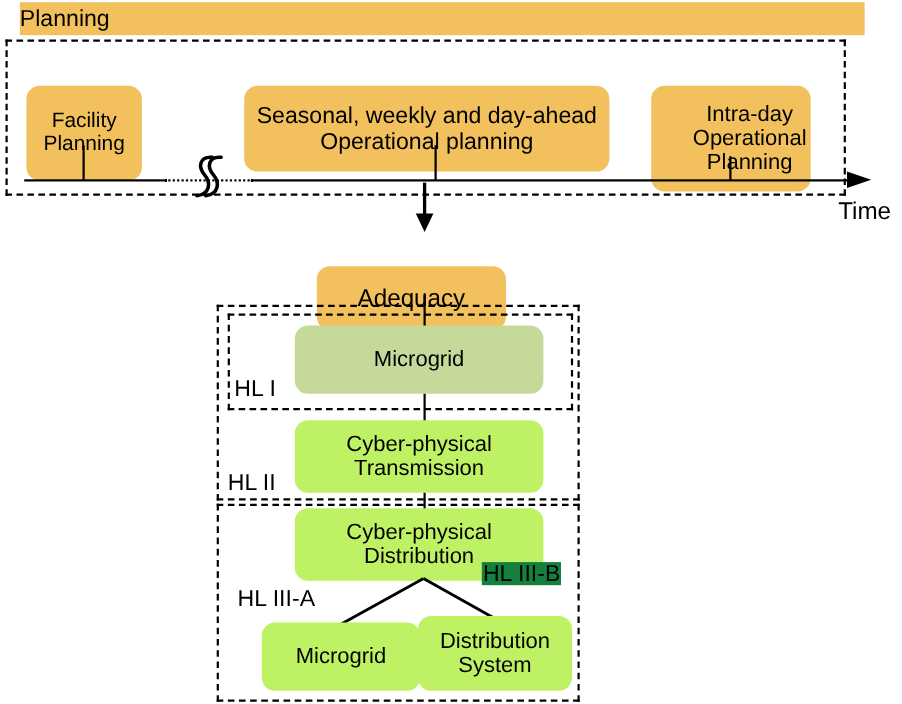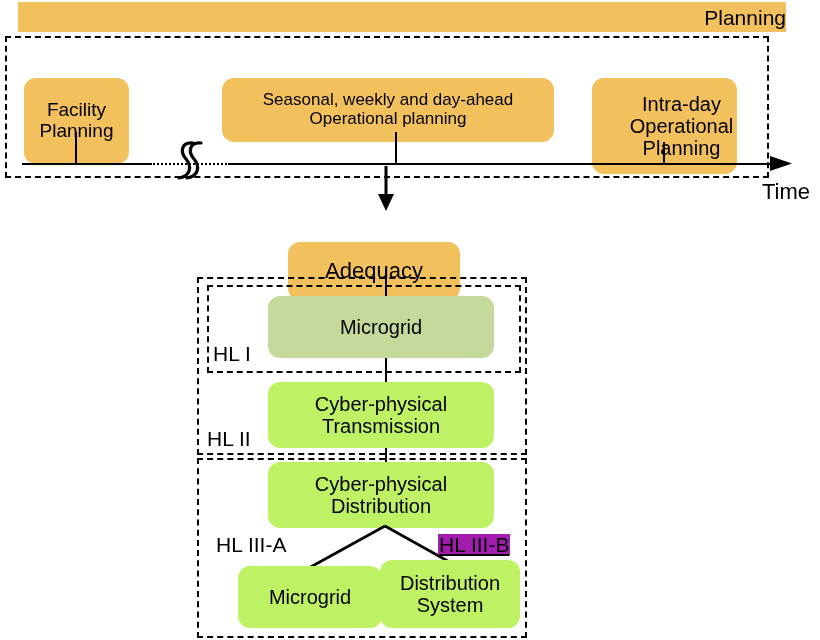--- a/index.html
+++ b/index.html
@@ -24,21 +24,21 @@
 
   
   .banner {
     left: 18px;
     top: 2px;
     width: 768px;
     height: 30px;
     background: #f2c05c;
     display: flex;
     align-items: center;
-    justify-content: flex-end;
+    justify-content: flex-start;
     font-size: 21px;
     line-height: 1;
     color: #000;
   }
 
   
   .dashed {
     border: 2px dashed #000000;
     background: transparent;
   }
@@ -88,21 +88,21 @@
   <div class="abs banner">
     <span>Planning</span>
   </div>
 
   <div class="abs dashed" style="left:5px; top:36px; width:764px; height:142px;"></div>
 
   <div class="abs node node-amber" style="left:24px; top:46px; width:105px; height:86px; font-size:19px;">
     <span>Facility Planning</span>
   </div>
 
-  <div class="abs node node-amber" style="left:222px; top:46px; width:332px; height:64px; font-size:17px;">
+  <div class="abs node node-amber" style="left:222px; top:46px; width:332px; height:78px; font-size:21px;">
     <span>Seasonal, weekly and day-ahead Operational planning</span>
   </div>
 
   <div class="abs node node-amber" style="left:592px; top:46px; width:145px; height:96px; font-size:20px;padding-left:40px;">
     <span>Intra-day Operational Planning</span>
   </div>
 
   <div class="abs tick" style="left:75px;  top:132px; height:32px;"></div>
   <div class="abs tick" style="left:395px; top:132px; height:32px;"></div>
   <div class="abs tick" style="left:663px; top:142px; height:22px;"></div>
@@ -164,21 +164,21 @@
   </div>
 
   <div class="abs" style="left:280px; top:526px; width:212px; height:46px;">
     <svg width="212" height="46" viewBox="0 0 212 46">
       <line x1="105" y1="0" x2="27" y2="43" stroke="#000" stroke-width="2.6"></line>
       <line x1="105" y1="0" x2="182" y2="43" stroke="#000" stroke-width="2.6"></line>
     </svg>
   </div>
 
   <div class="abs label" style="left:215px; top:534px; font-size:21px; background:#fff; padding:0 1px;">HL III-A</div>
-  <div class="abs label" style="left:438px; top:534px; font-size:21px; background:#a21caf; padding:0 1px;text-decoration:underline;">HL III-B</div>
+  <div class="abs label" style="left:438px; top:511px; font-size:21px; background:#15803d; padding:0 1px;">HL III-B</div>
 
   <div class="abs node node-purple" style="left:228px; top:566px; width:144px; height:62px; font-size:20px;margin-left:10px;">
     <span>Microgrid</span>
   </div>
 
   <div class="abs node node-purple" style="left:380px; top:560px; width:140px; height:68px; font-size:20px;">
     <span>Distribution System</span>
   </div>
 
 </div>

